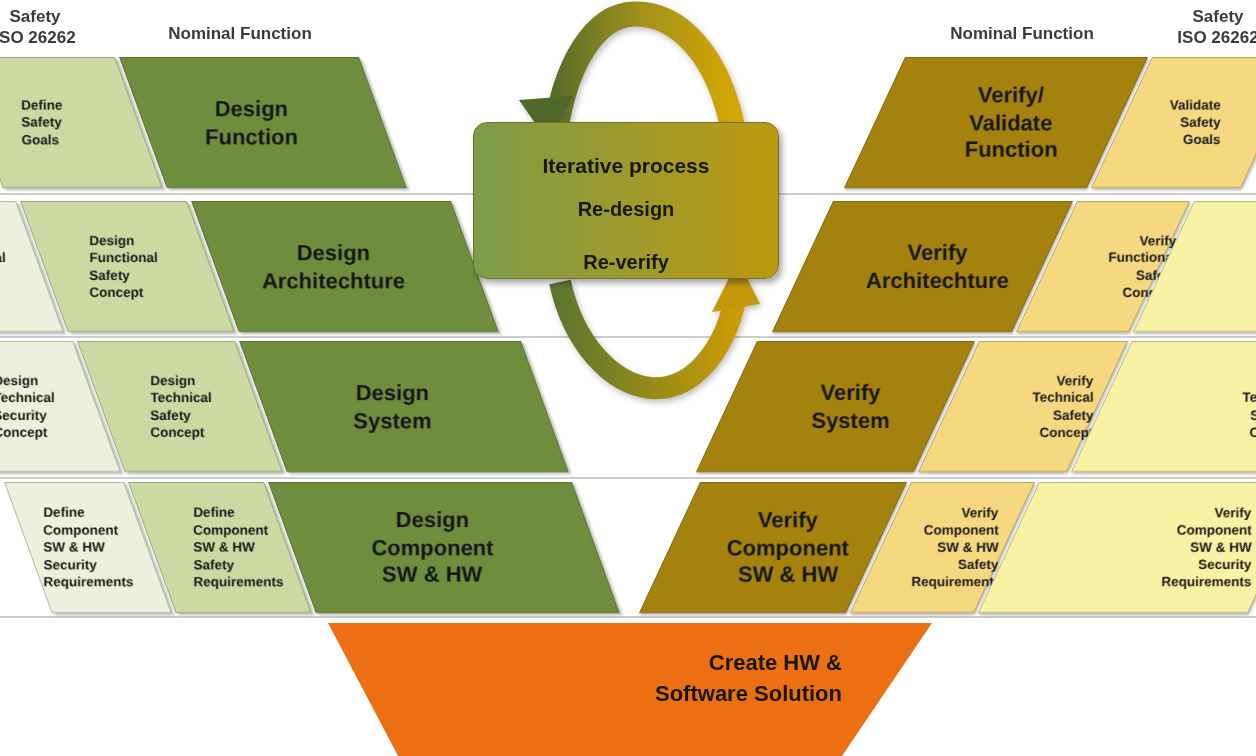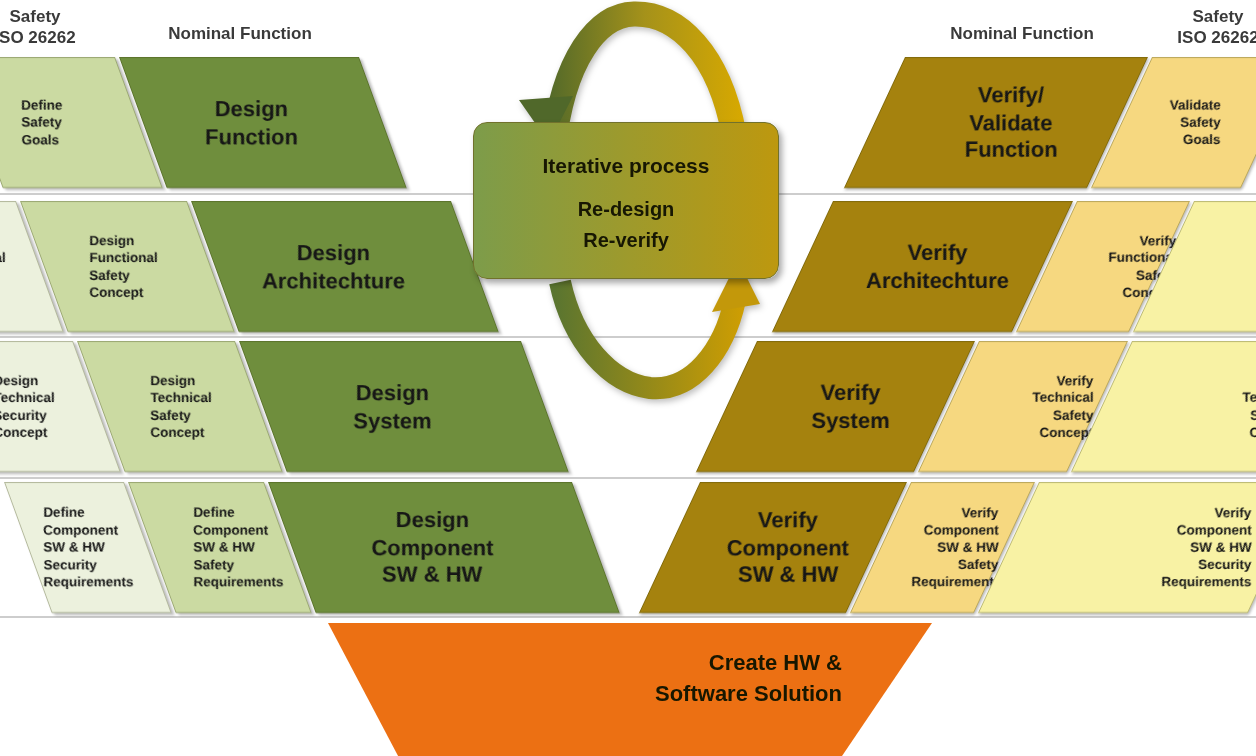--- a/index.html
+++ b/index.html
@@ -31,21 +31,21 @@
   .sec-y{background:var(--security-yellow,#f8f2a4);}
   .loop-svg{position:absolute;left:430px;top:0;filter:drop-shadow(2px 3px 3px rgba(0,0,0,.25));}
   .iter-box{
     position:absolute;left:473px;top:122px;width:304px;height:155px;border-radius:14px;
     background:linear-gradient(90deg,var(--box-gradient-left,#7d9c4a),var(--box-gradient-right,#bd980f));
     border:1px solid #71712c;box-shadow:3px 4px 6px rgba(0,0,0,.35);
     text-align:center;color:#171703;
   }
   .iter-box .l1{font-size:21px;margin-top:31px;}
   .iter-box .l2{font-size:20px;margin-top:20px;}
-  .iter-box .l3{font-size:20px;margin-top:8px;}
+  .iter-box .l3{font-size:20px;margin-top:30px;}
   .trap{
     position:absolute;left:328px;top:623px;width:604px;height:133px;
     background:var(--orange,#ec7013);
     clip-path:polygon(0 0,100% 0,85.1% 100%,11.6% 100%);
     text-align:right;color:#171700;
   }
   .trap .txt2{padding-top:25px;padding-right:90px;font-size:22px;line-height:1.4;white-space:pre-line;}
 </style>
 </head>
 <body>

